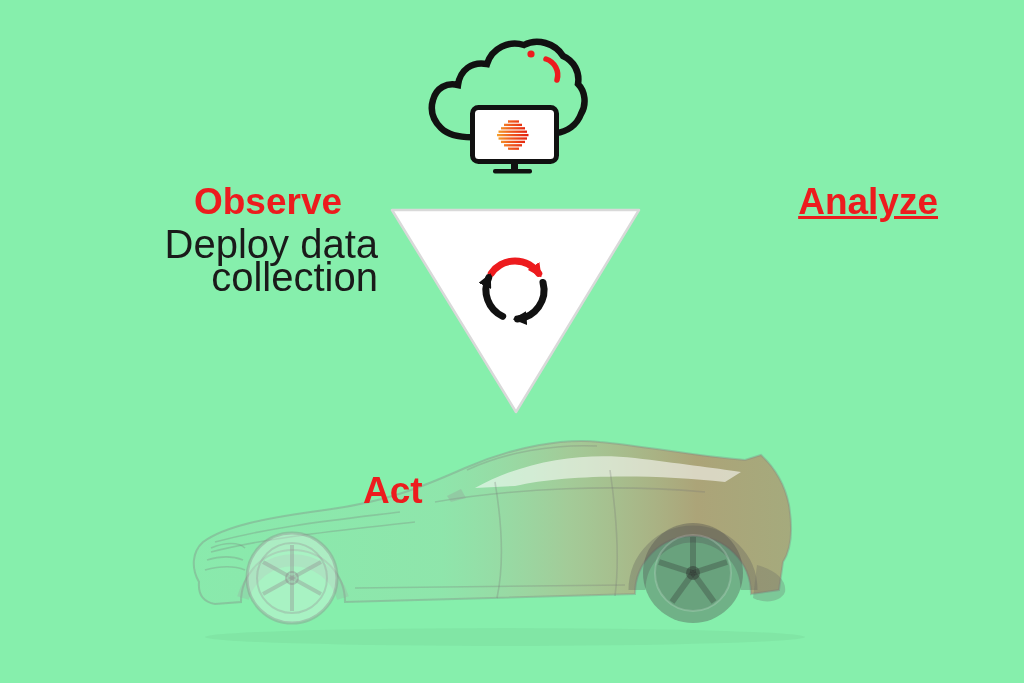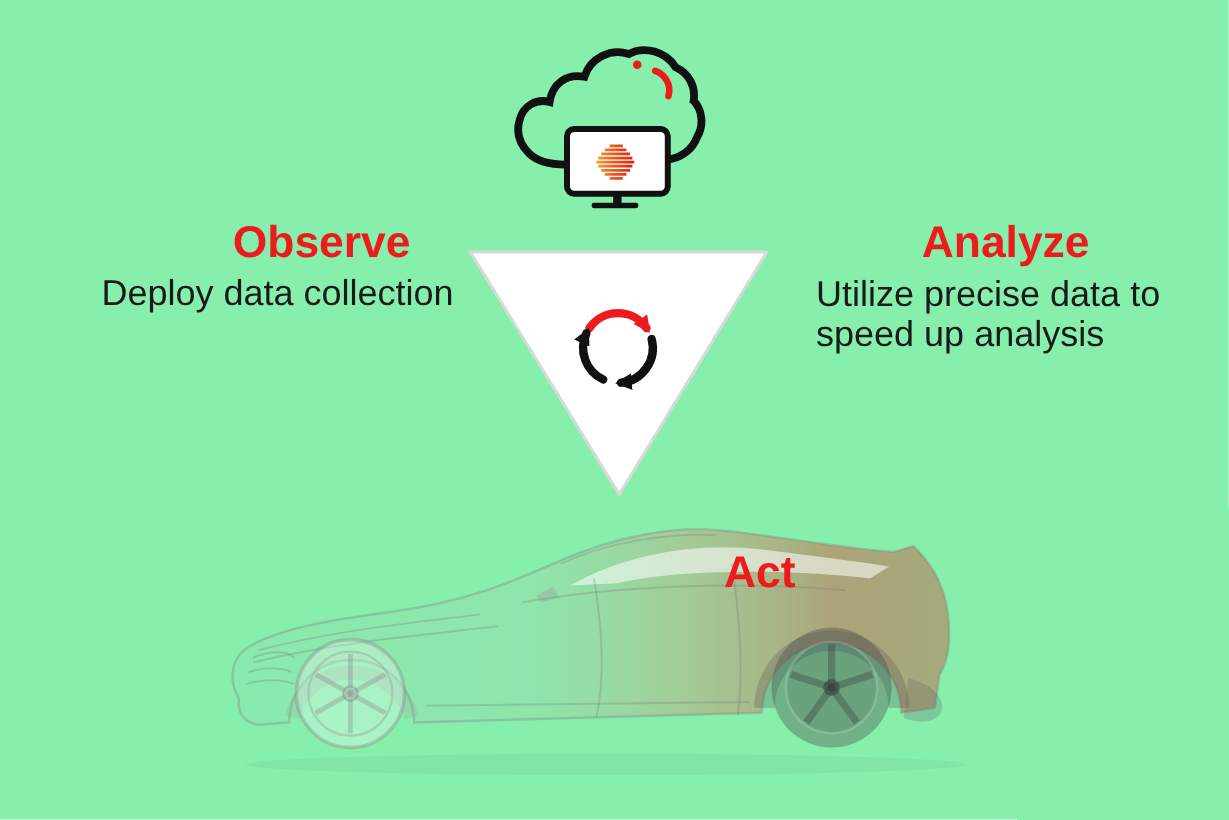--- a/index.html
+++ b/index.html
@@ -20,28 +20,28 @@
   .layer-art{z-index:1;}
   .layer-text{z-index:2;}
   h2.title{
     position:absolute;margin:0;z-index:2;
     font-size:37px;font-weight:bold;line-height:40px;
     color:var(--accent-red);
     letter-spacing:0px;
   }
   p.desc{
     position:absolute;margin:0;z-index:2;
-    font-size:30px;font-weight:normal;line-height:33px;
+    font-size:40px;font-weight:normal;line-height:33px;
     color:var(--text-color);
   }
   .observe-title{left:118px;top:182px;width:300px;text-align:center;}
   .observe-desc{left:38px;top:228px;width:340px;text-align:right;}
-  .analyze-title{left:688px;top:182px;width:300px;text-align:center;}
+  .analyze-title{left:638px;top:182px;width:300px;text-align:right;text-decoration:underline;}
   .analyze-desc{left:680px;top:229px;width:320px;text-align:left;}
-  .act-title{left:363px;top:457px;width:300px;text-align:right;}
+  .act-title{left:363px;top:471px;width:300px;text-align:left;}
   .act-desc{left:260px;top:497px;width:520px;text-align:center;}
 </style>
 </head>
 <body>
 
 <div class="canvas">
 
   <svg class="layer-art" style="left:185px;top:430px;" width="640" height="250" viewBox="0 0 640 250" aria-hidden="true">
     <defs>
       <linearGradient id="carGrad" gradientUnits="userSpaceOnUse" x1="0" y1="0" x2="640" y2="0">
@@ -174,17 +174,16 @@
     </defs>
     <path d="M -23.8 -16.6 A 29 29 0 0 1 23.8 -16.6" fill="none" stroke="var(--accent-red)" stroke-width="7" stroke-linecap="round" marker-end="url(#ahRed)"></path>
     <path d="M 28.0 -7.5 A 29 29 0 0 1 2.5 28.9" fill="none" stroke="var(--icon-black)" stroke-width="7" stroke-linecap="round" marker-end="url(#ahBlack)"></path>
     <path d="M -12.3 26.3 A 29 29 0 0 1 -26.3 -12.3" fill="none" stroke="var(--icon-black)" stroke-width="7" stroke-linecap="round" marker-end="url(#ahBlack)"></path>
   </svg>
 
   <h2 class="title observe-title">Observe</h2>
   <p class="desc observe-desc"><span>Deploy data collection</span><br></p>
 
   <h2 class="title analyze-title">Analyze</h2>
-  <p class="desc analyze-desc"><span>Utilize precise data to</span><br><span>speed up analysis</span></p>
 
   <h2 class="title act-title">Act</h2>
 
 </div>
 
 </body></html>

